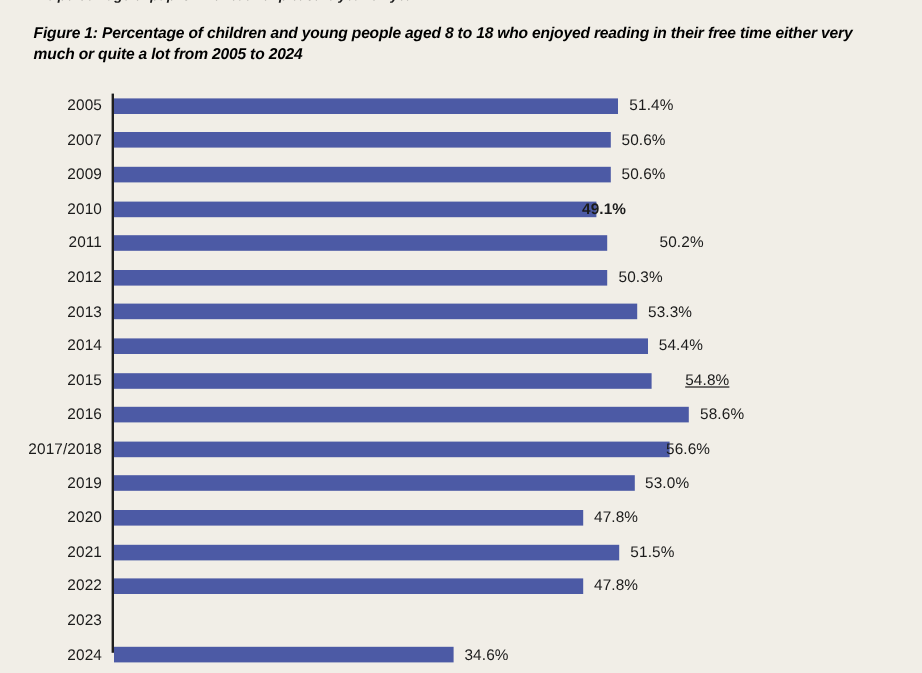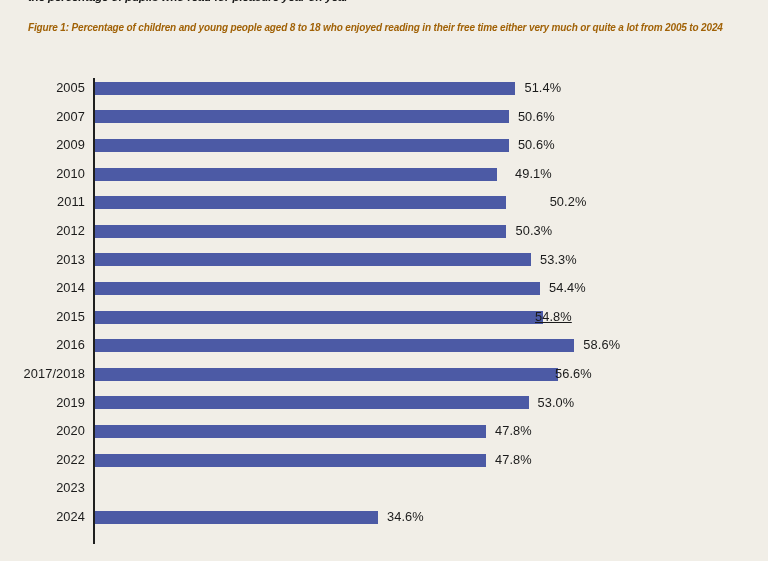--- a/index.html
+++ b/index.html
@@ -32,26 +32,26 @@
     color: #1b1b1b;
     white-space: nowrap;
   }
 
   
   .caption {
     position: absolute;
     top: 19px;
     left: 28px;
     width: 716px;
-    font-size: 10px;
+    font-size: 13px;
     line-height: 17px;
     font-weight: bold;
     font-style: italic;
     letter-spacing: -0.15px;
-    color: #a16207;
+    color: #000000;
   }
 
   
   .chart {
     position: absolute;
     left: 0;
     top: 74px;
     width: 628px;
     height: 480px;
   }
@@ -147,21 +147,21 @@
         <div class="cat-label">2009</div>
         <div class="bar-track">
           <div class="bar" style="width: 413.908px; background: rgb(76, 90, 165);"></div>
           <div class="bar-value" style="left: 413.908px;">50.6%</div>
         </div>
       </div>
       <div class="row">
         <div class="cat-label">2010</div>
         <div class="bar-track">
           <div class="bar" style="width: 401.638px; background: rgb(76, 90, 165);"></div>
-          <div class="bar-value" style="left: 411px;">49.1%</div>
+          <div class="bar-value" style="left: 381px; font-weight: bold;">49.1%</div>
         </div>
       </div>
       <div class="row">
         <div class="cat-label">2011</div>
         <div class="bar-track">
           <div class="bar" style="width: 410.636px; background: rgb(76, 90, 165);"></div>
           <div class="bar-value" style="left: 410.636px; padding-left: 44px;">50.2%</div>
         </div>
       </div>
       <div class="row">
@@ -182,21 +182,21 @@
         <div class="cat-label">2014</div>
         <div class="bar-track">
           <div class="bar" style="width: 444.992px; background: rgb(76, 90, 165);"></div>
           <div class="bar-value" style="left: 444.992px;">54.4%</div>
         </div>
       </div>
       <div class="row">
         <div class="cat-label">2015</div>
         <div class="bar-track">
           <div class="bar" style="width: 448.264px; background: rgb(76, 90, 165);"></div>
-          <div class="bar-value" style="left: 431px; text-decoration: underline;">54.8%</div>
+          <div class="bar-value" style="left: 467px; text-decoration: underline;">54.8%</div>
         </div>
       </div>
       <div class="row">
         <div class="cat-label">2016</div>
         <div class="bar-track">
           <div class="bar" style="width: 479.348px; background: rgb(76, 90, 165);"></div>
           <div class="bar-value" style="left: 479.348px;">58.6%</div>
         </div>
       </div>
       <div class="row">
@@ -214,20 +214,27 @@
         </div>
       </div>
       <div class="row">
         <div class="cat-label">2020</div>
         <div class="bar-track">
           <div class="bar" style="width: 391.004px; background: rgb(76, 90, 165);"></div>
           <div class="bar-value" style="left: 391.004px;">47.8%</div>
         </div>
       </div>
       <div class="row">
+        <div class="cat-label">2021</div>
+        <div class="bar-track">
+          <div class="bar" style="width: 421.27px; background: rgb(76, 90, 165);"></div>
+          <div class="bar-value" style="left: 421.27px;">51.5%</div>
+        </div>
+      </div>
+      <div class="row">
         <div class="cat-label">2022</div>
         <div class="bar-track">
           <div class="bar" style="width: 391.004px; background: rgb(76, 90, 165);"></div>
           <div class="bar-value" style="left: 391.004px;">47.8%</div>
         </div>
       </div>
       <div class="row">
         <div class="cat-label">2023</div>
       </div>
       <div class="row">

